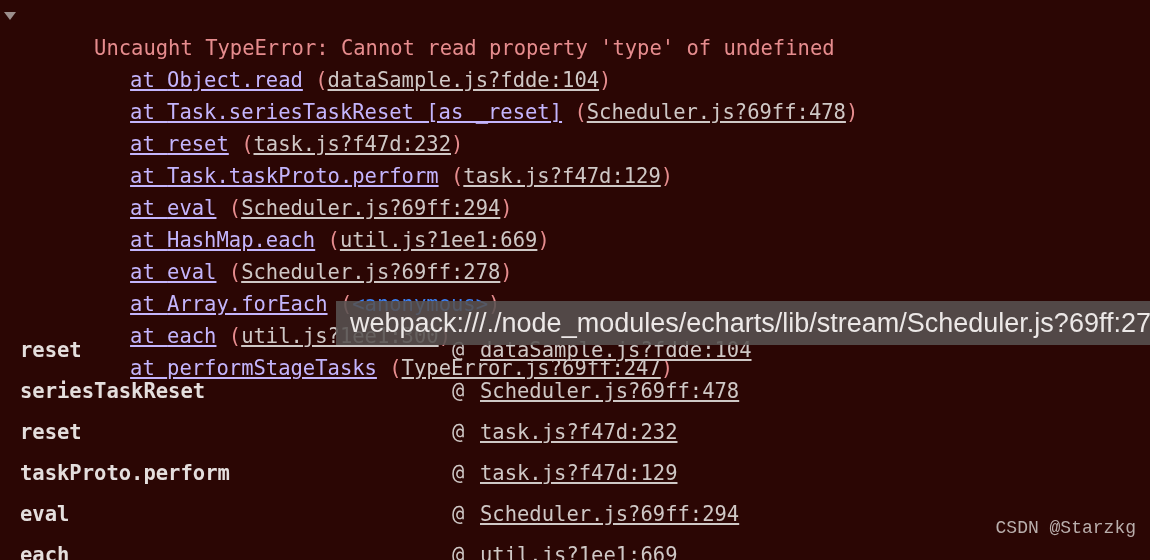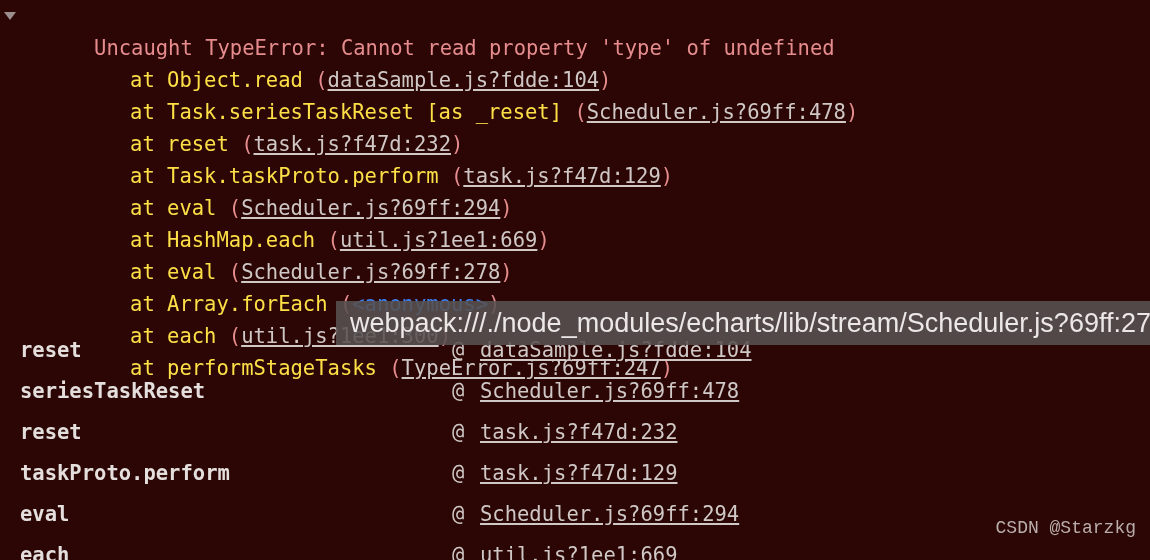--- a/index.html
+++ b/index.html
@@ -54,21 +54,21 @@
 
   .stack-line {
     height: 32px;
     line-height: 32px;
     padding-left: 56px;
     font-size: 20.5px;
     color: #e68c8e;
     white-space: pre;
   }
 
-  .stack-line .fn { color: #fde047; }
+  .stack-line .fn { color: #c4b5fd; text-decoration: underline; }
   .stack-line .punc { color: #e68c8e; }
   .stack-line .loc {
     color: #cfc8c6;
     text-decoration: underline;
     text-underline-offset: 2px;
     cursor: pointer;
   }
   .stack-line .anon { color: #3b82f6; }
 
   

